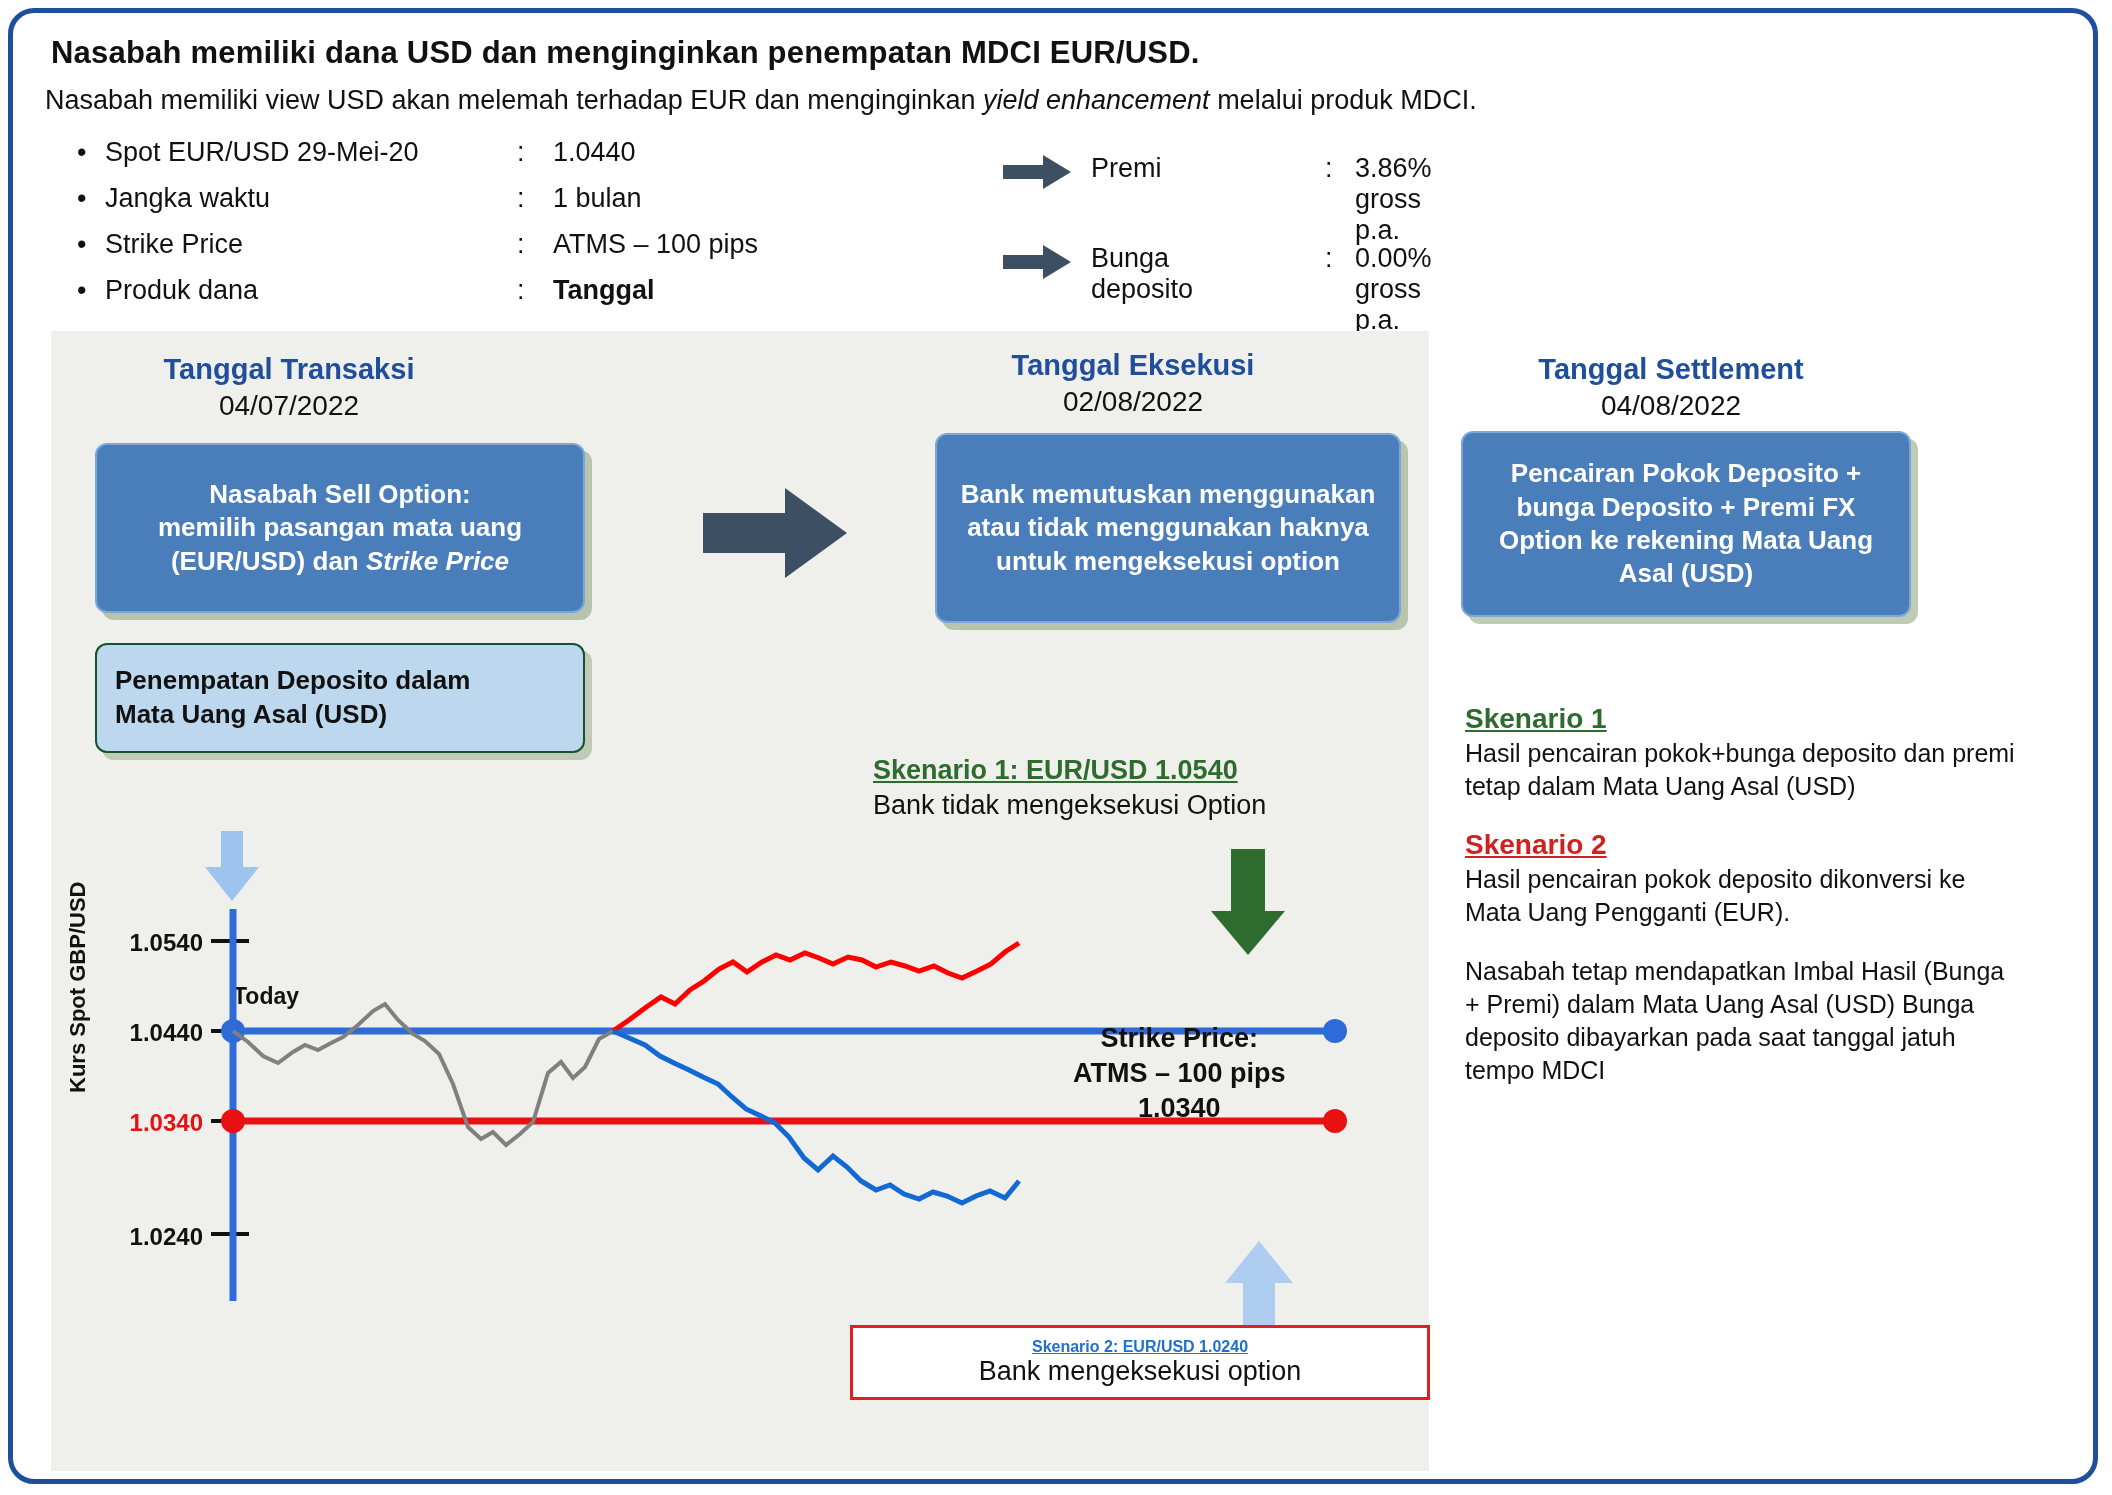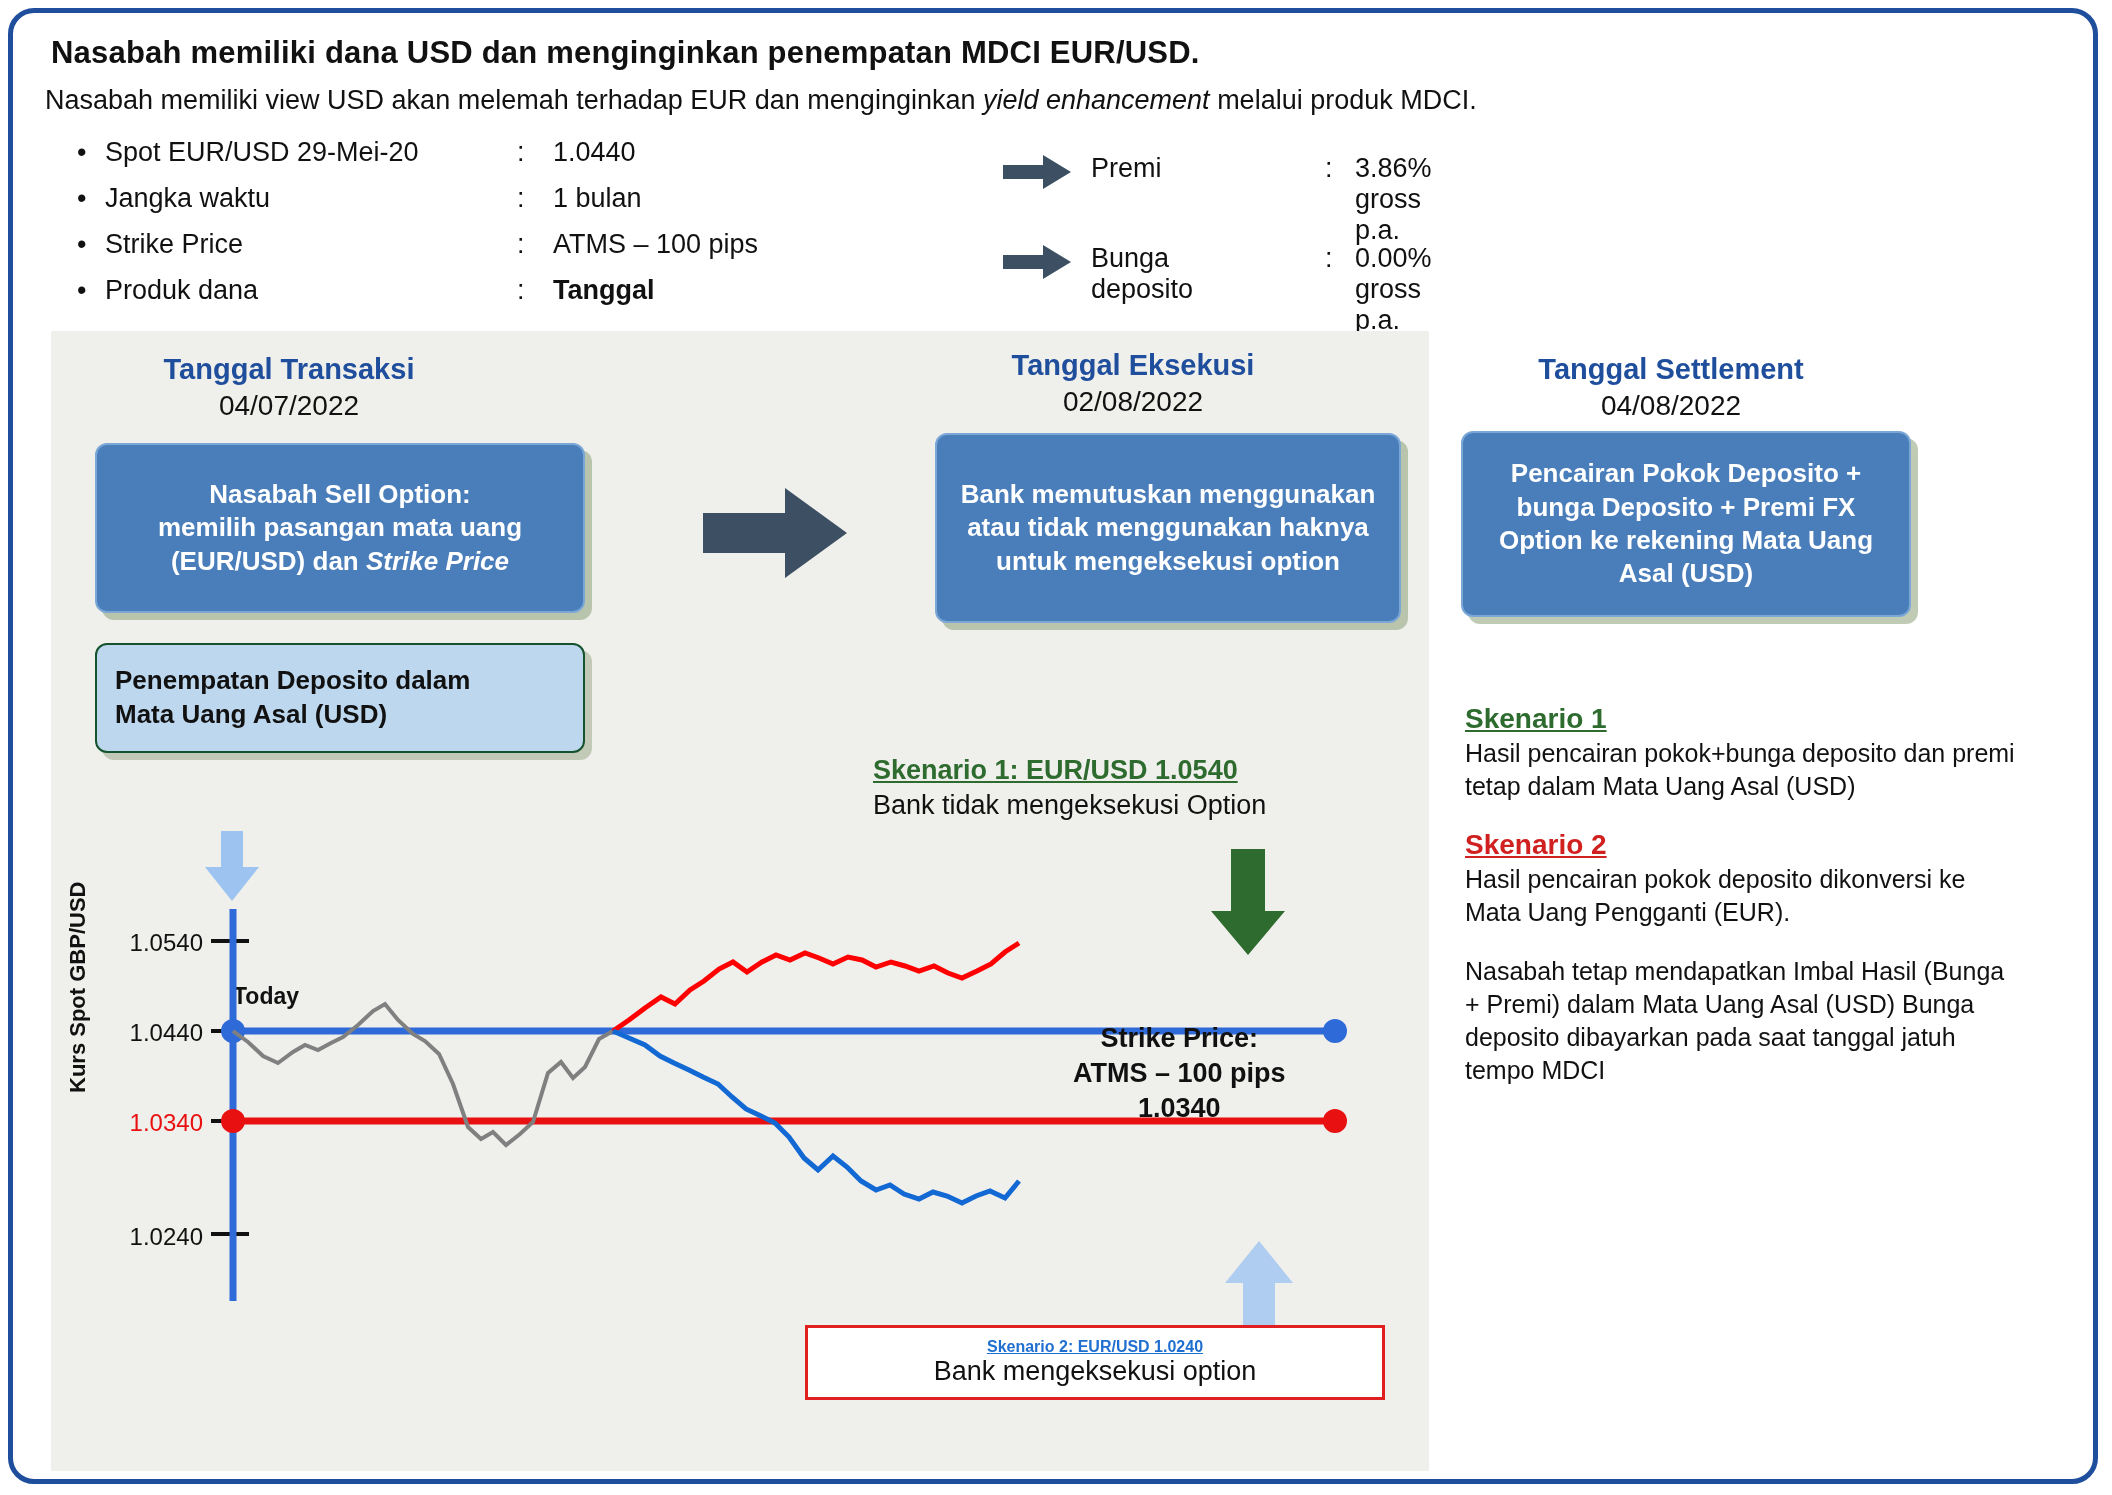--- a/index.html
+++ b/index.html
@@ -64,21 +64,21 @@
     box-shadow:7px 7px 0 rgba(150,165,130,.5);
     padding:10px 18px;box-sizing:border-box;
   }
 
   
   .chart{position:absolute;left:60px;top:830px;width:1340px;height:600px;}
   .ylabel{
     position:absolute;left:-8px;top:250px;transform:rotate(-90deg);transform-origin:left top;
     font-size:22px;font-weight:bold;color:#111;white-space:nowrap;
   }
-  .ytick{position:absolute;font-size:24px;font-weight:normal;color:#111;text-align:right;width:140px;}
+  .ytick{position:absolute;font-size:24px;font-weight:bold;color:#111;text-align:right;width:140px;}
 
   .annot{position:absolute;font-size:27px;color:#111;line-height:1.3;}
   .sk1h{color:#2E6B2E;font-weight:bold;text-decoration:underline;}
   .sk2h{color:#1F6FD0;font-weight:bold;text-decoration:underline;}
 
   .rc-h1{color:#2E6B2E;font-weight:bold;text-decoration:underline;font-size:28px;}
   .rc-h2{color:#D02020;font-weight:bold;text-decoration:underline;font-size:28px;}
   .rc-p{font-size:25px;color:#111;line-height:1.32;margin-top:2px;}
 
   .sk2box{
@@ -238,19 +238,19 @@
       <div class="sk1h">Skenario 1: EUR/USD 1.0540</div>
       <div>Bank tidak mengeksekusi Option</div>
     </div>
 
     <div class="annot" style="left:1000px;top:178px;text-align:center;">
       <div style="font-weight:bold;">Strike Price:</div>
       <div style="font-weight:bold;">ATMS – 100 pips</div>
       <div style="font-weight:bold;">1.0340</div>
     </div>
 
-    <div class="sk2box" style="left:732px;top:482px;width:580px;">
+    <div class="sk2box" style="left:777px;top:482px;width:580px;">
       <div class="sk2h">Skenario 2: EUR/USD 1.0240</div>
       <div style="font-size:27px;color:#111;">Bank mengeksekusi option</div>
     </div>
   </div>
 
 </div>
 
 </body></html>

